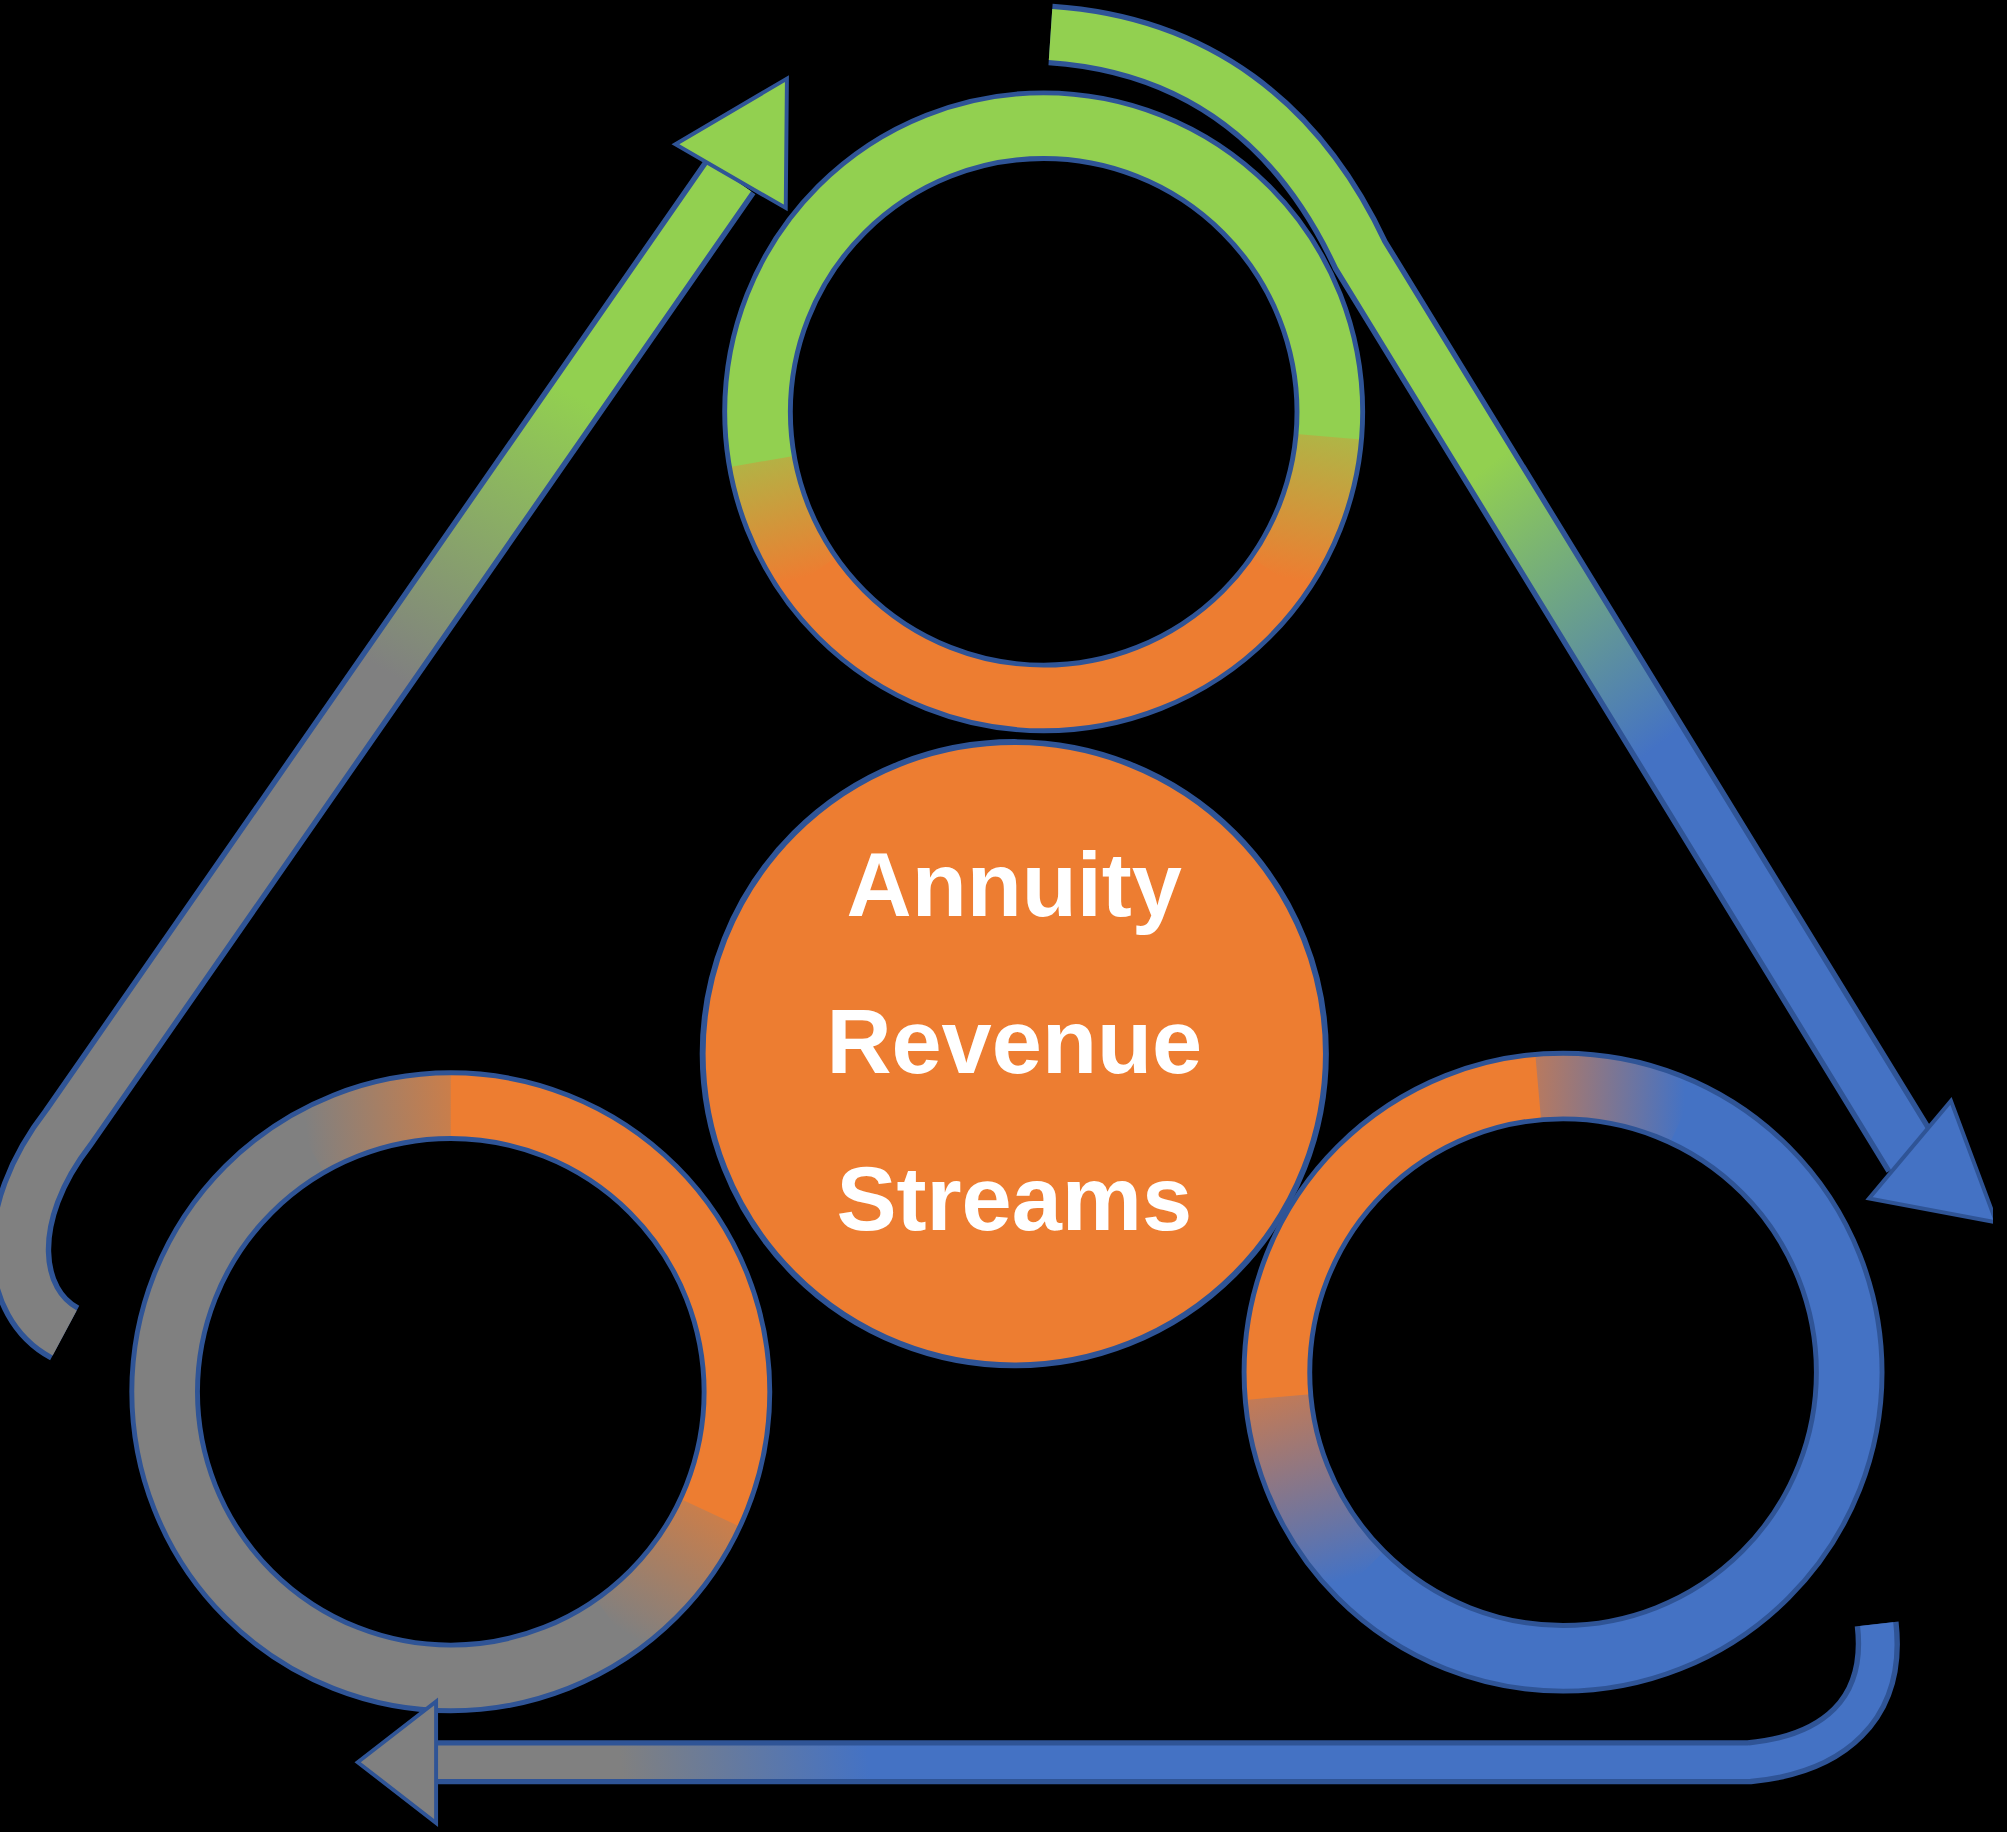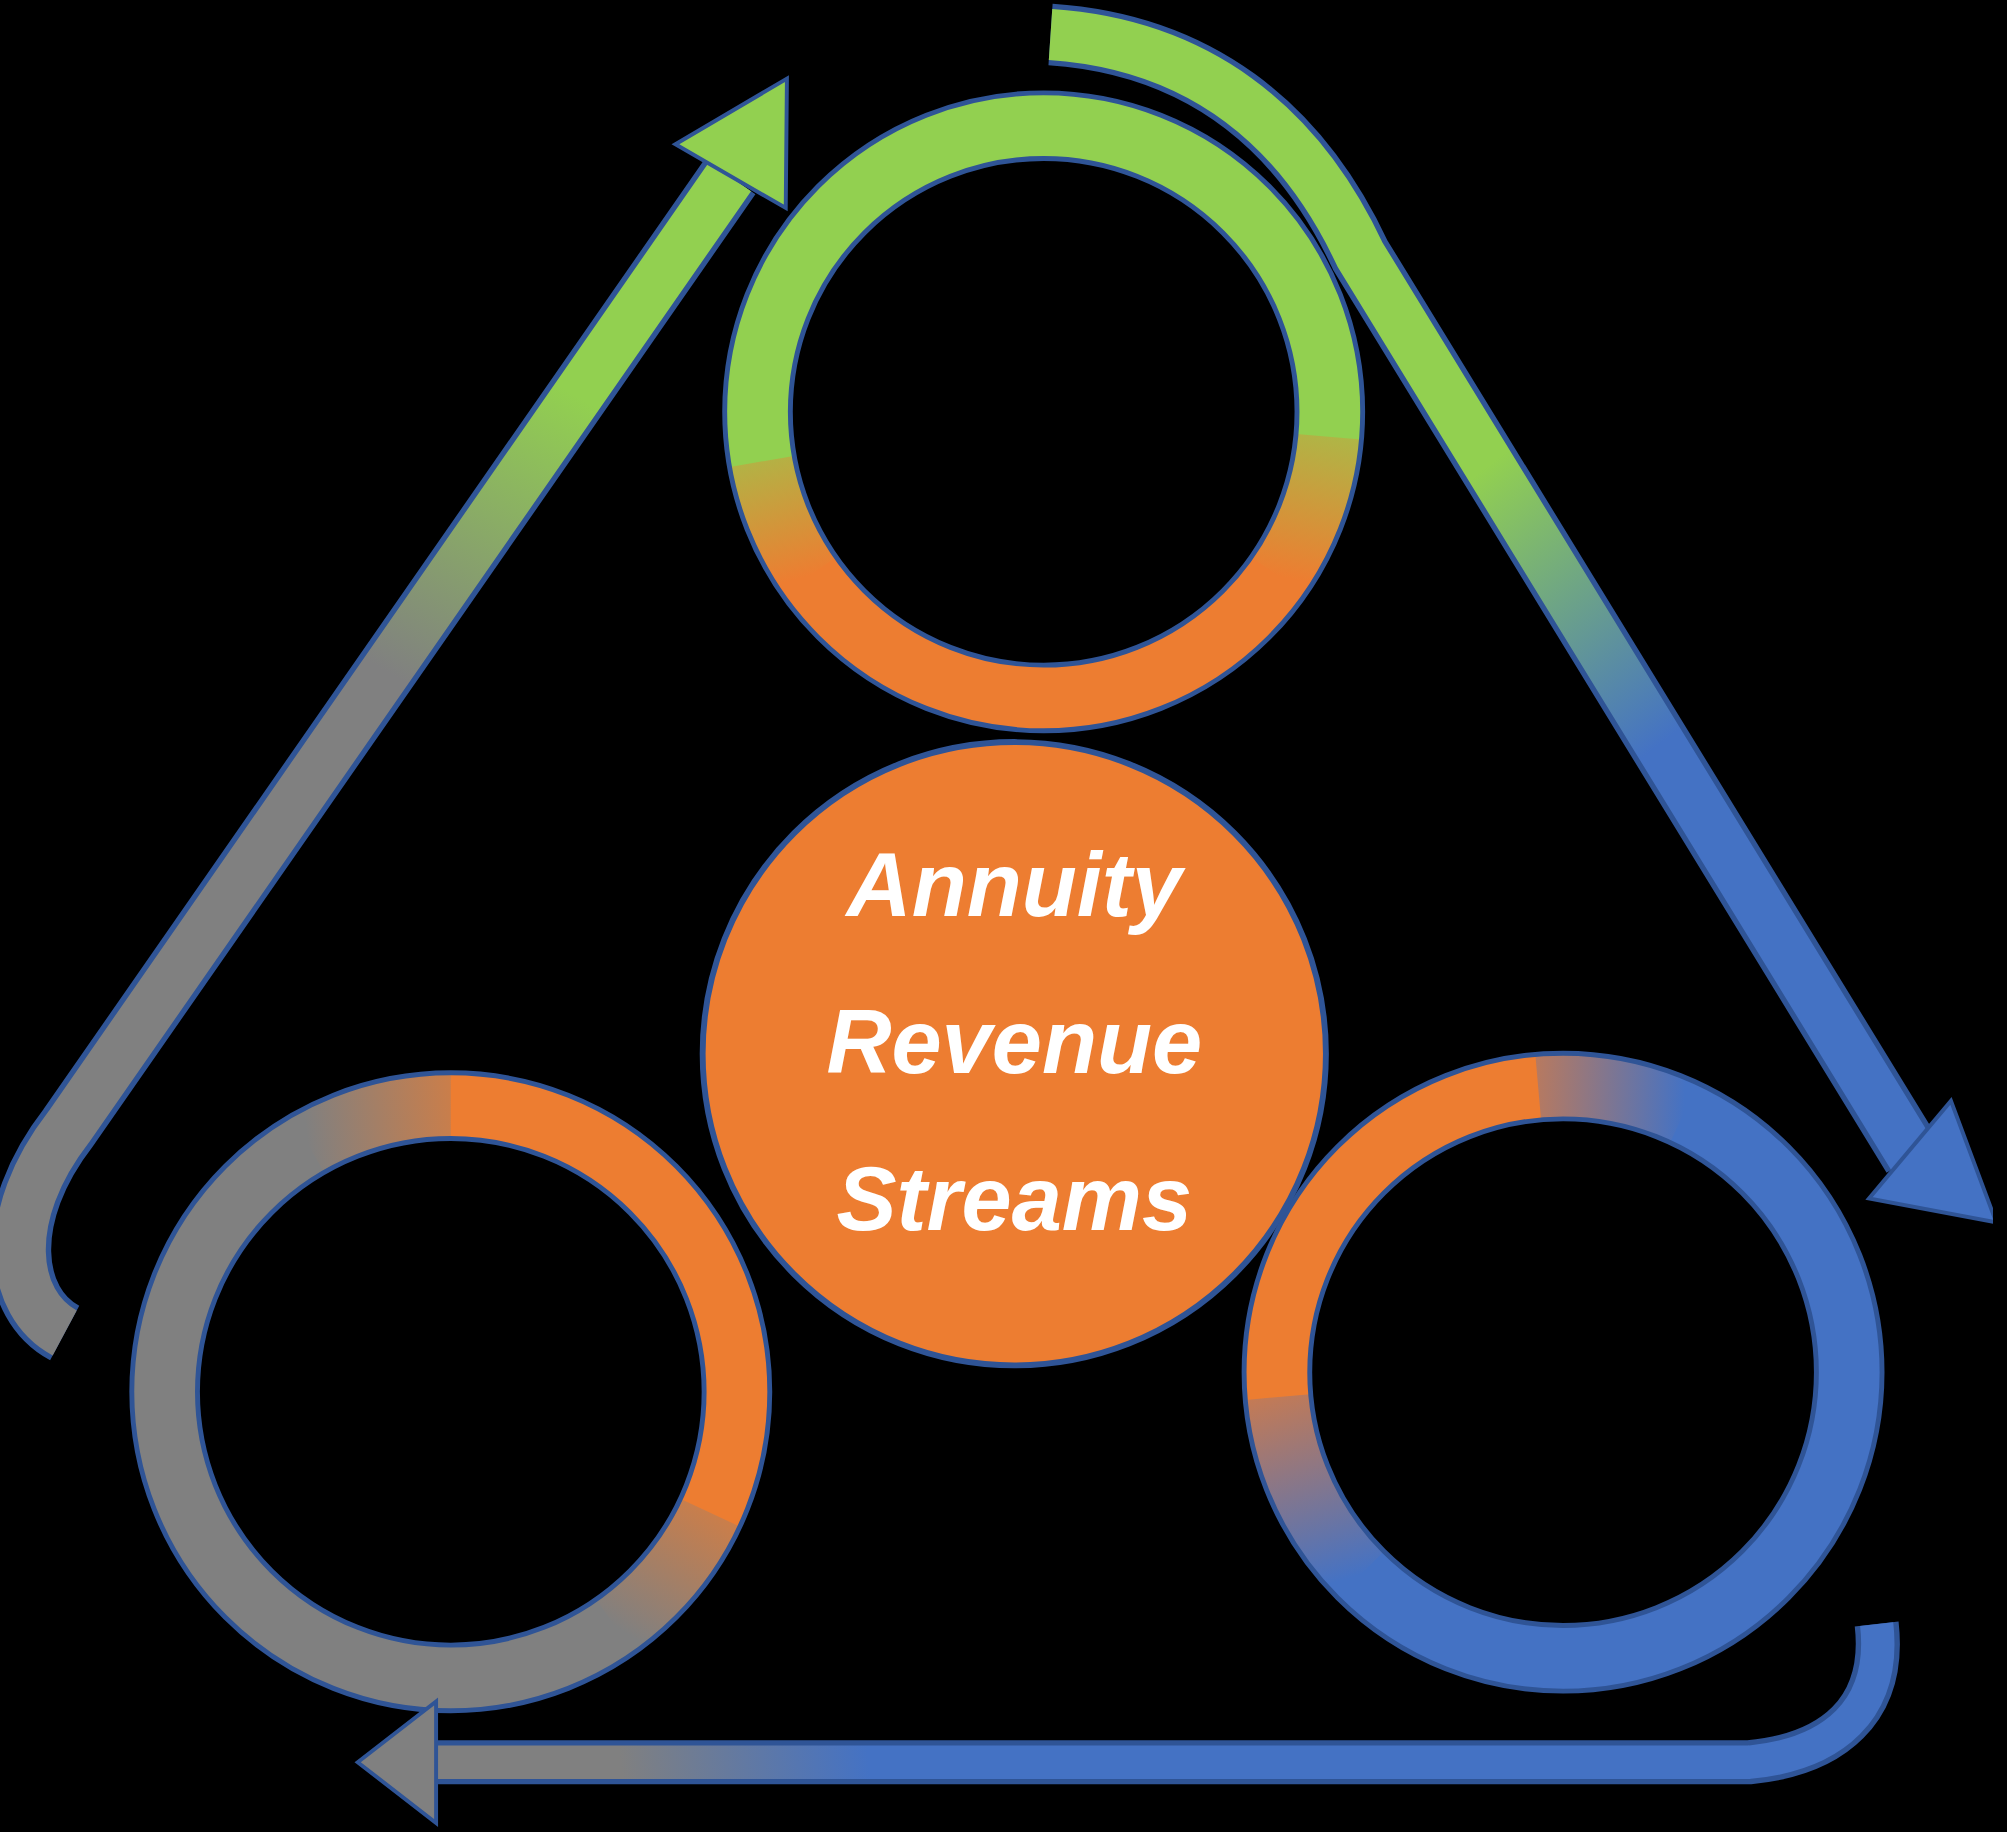--- a/index.html
+++ b/index.html
@@ -7,21 +7,20 @@
     padding: 0;
     background: var(--background, #000);
     font-family: "Liberation Sans", sans-serif;
   }
   .stage {
     position: relative;
     width: 1993px;
     height: 1833px;
     background: var(--background, #000);
     overflow: hidden;
-    font-style: italic;
   }
   svg { display: block; }
 
   
   .band       { fill: none; stroke-width: 66; }
   .band-orange{ stroke: var(--orange); }
   .band-green { stroke: var(--green); }
   .band-blue  { stroke: var(--blue); }
   .band-gray  { stroke: var(--gray); }
 

